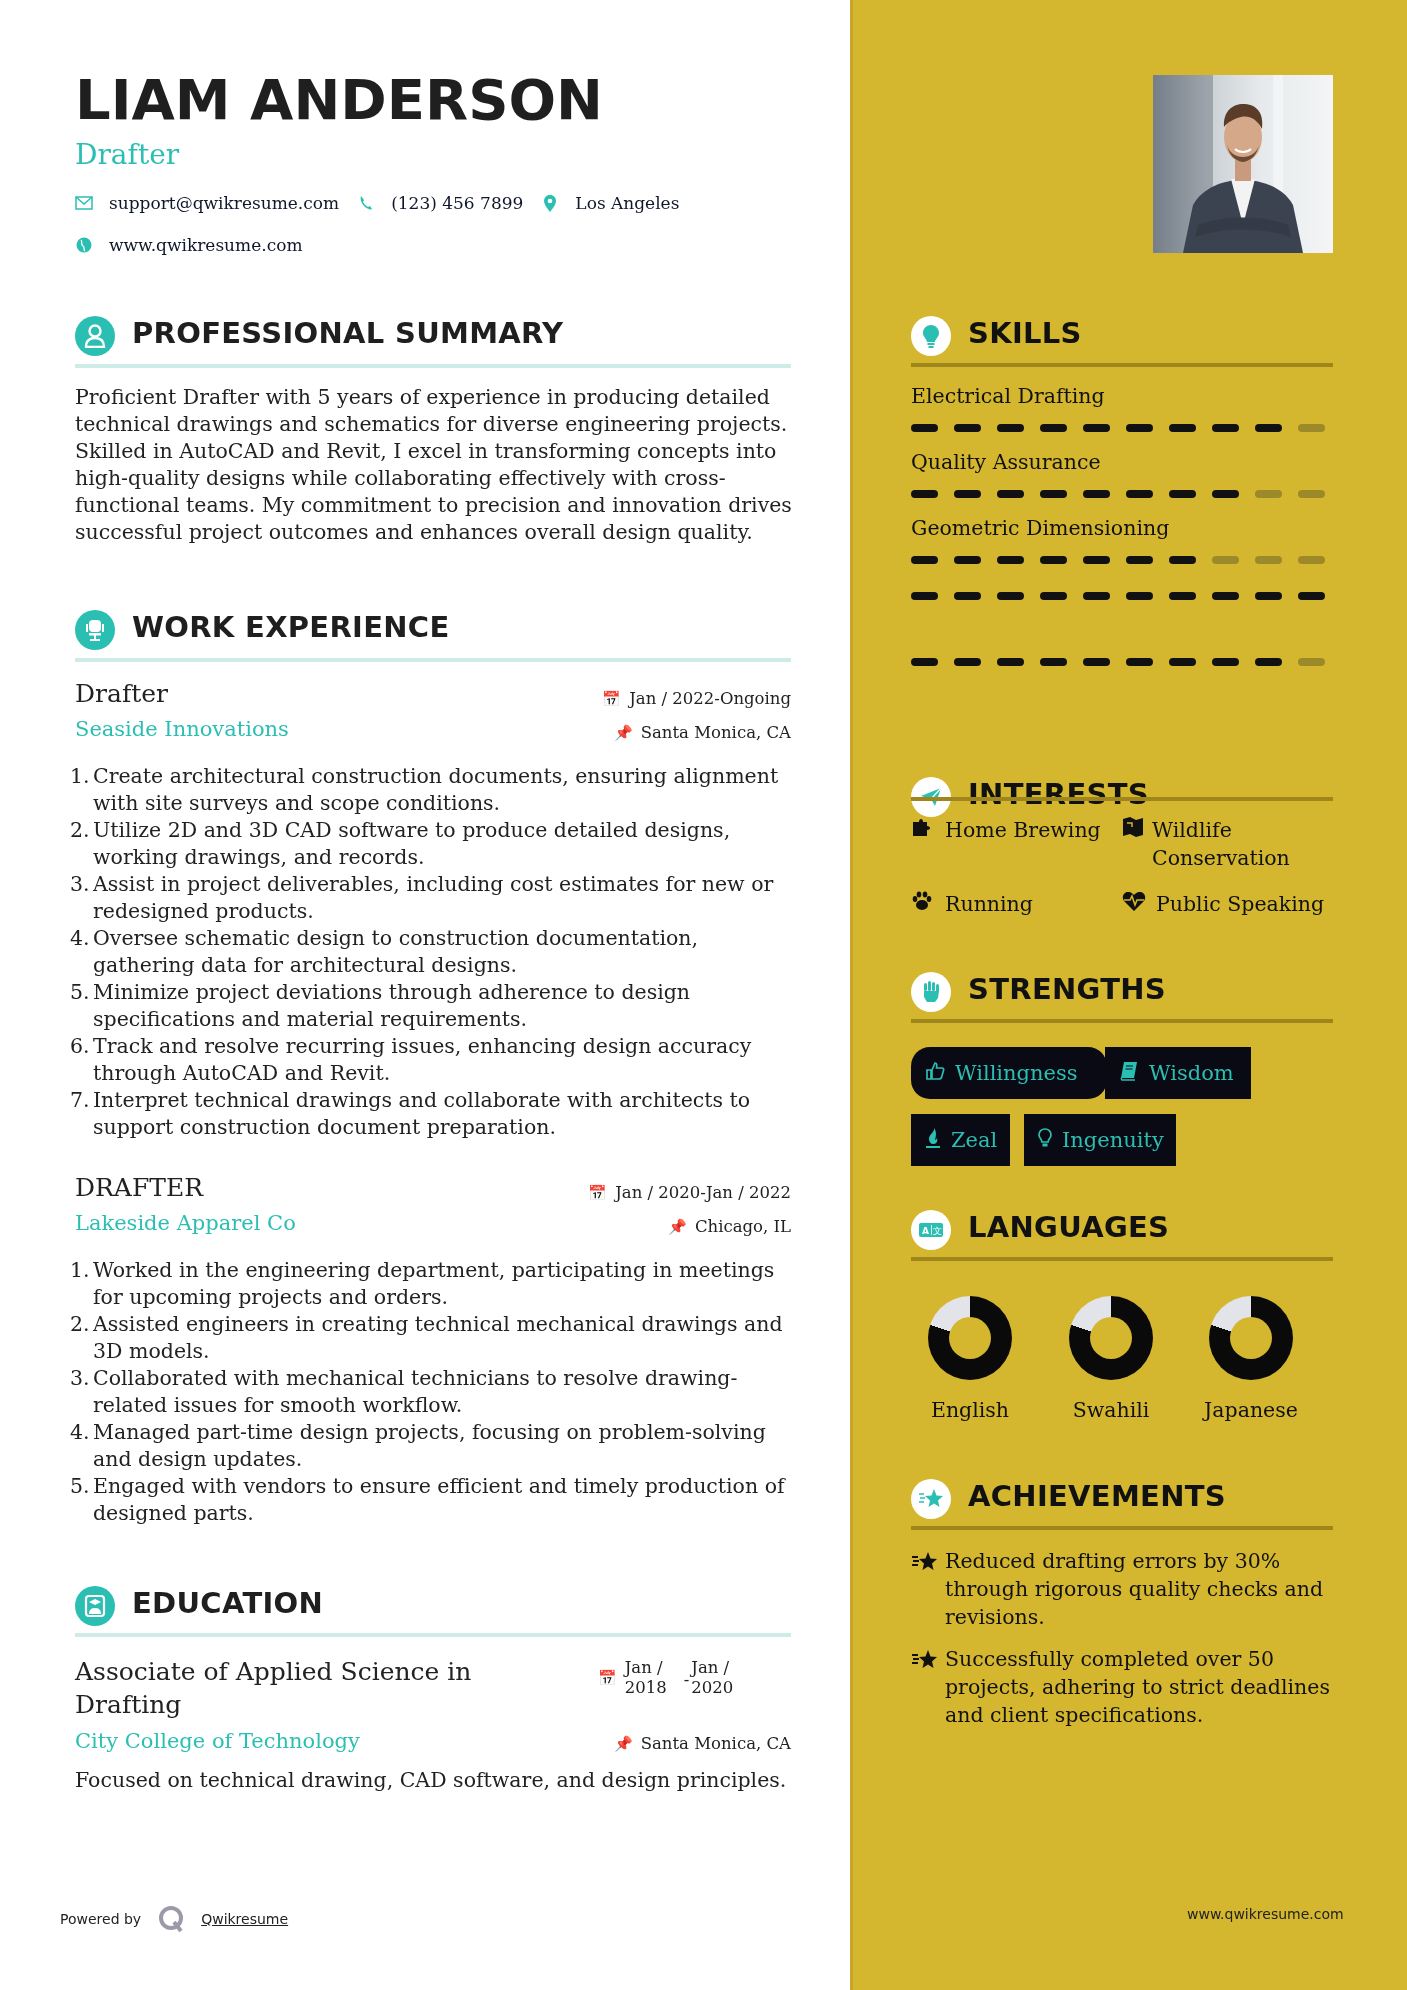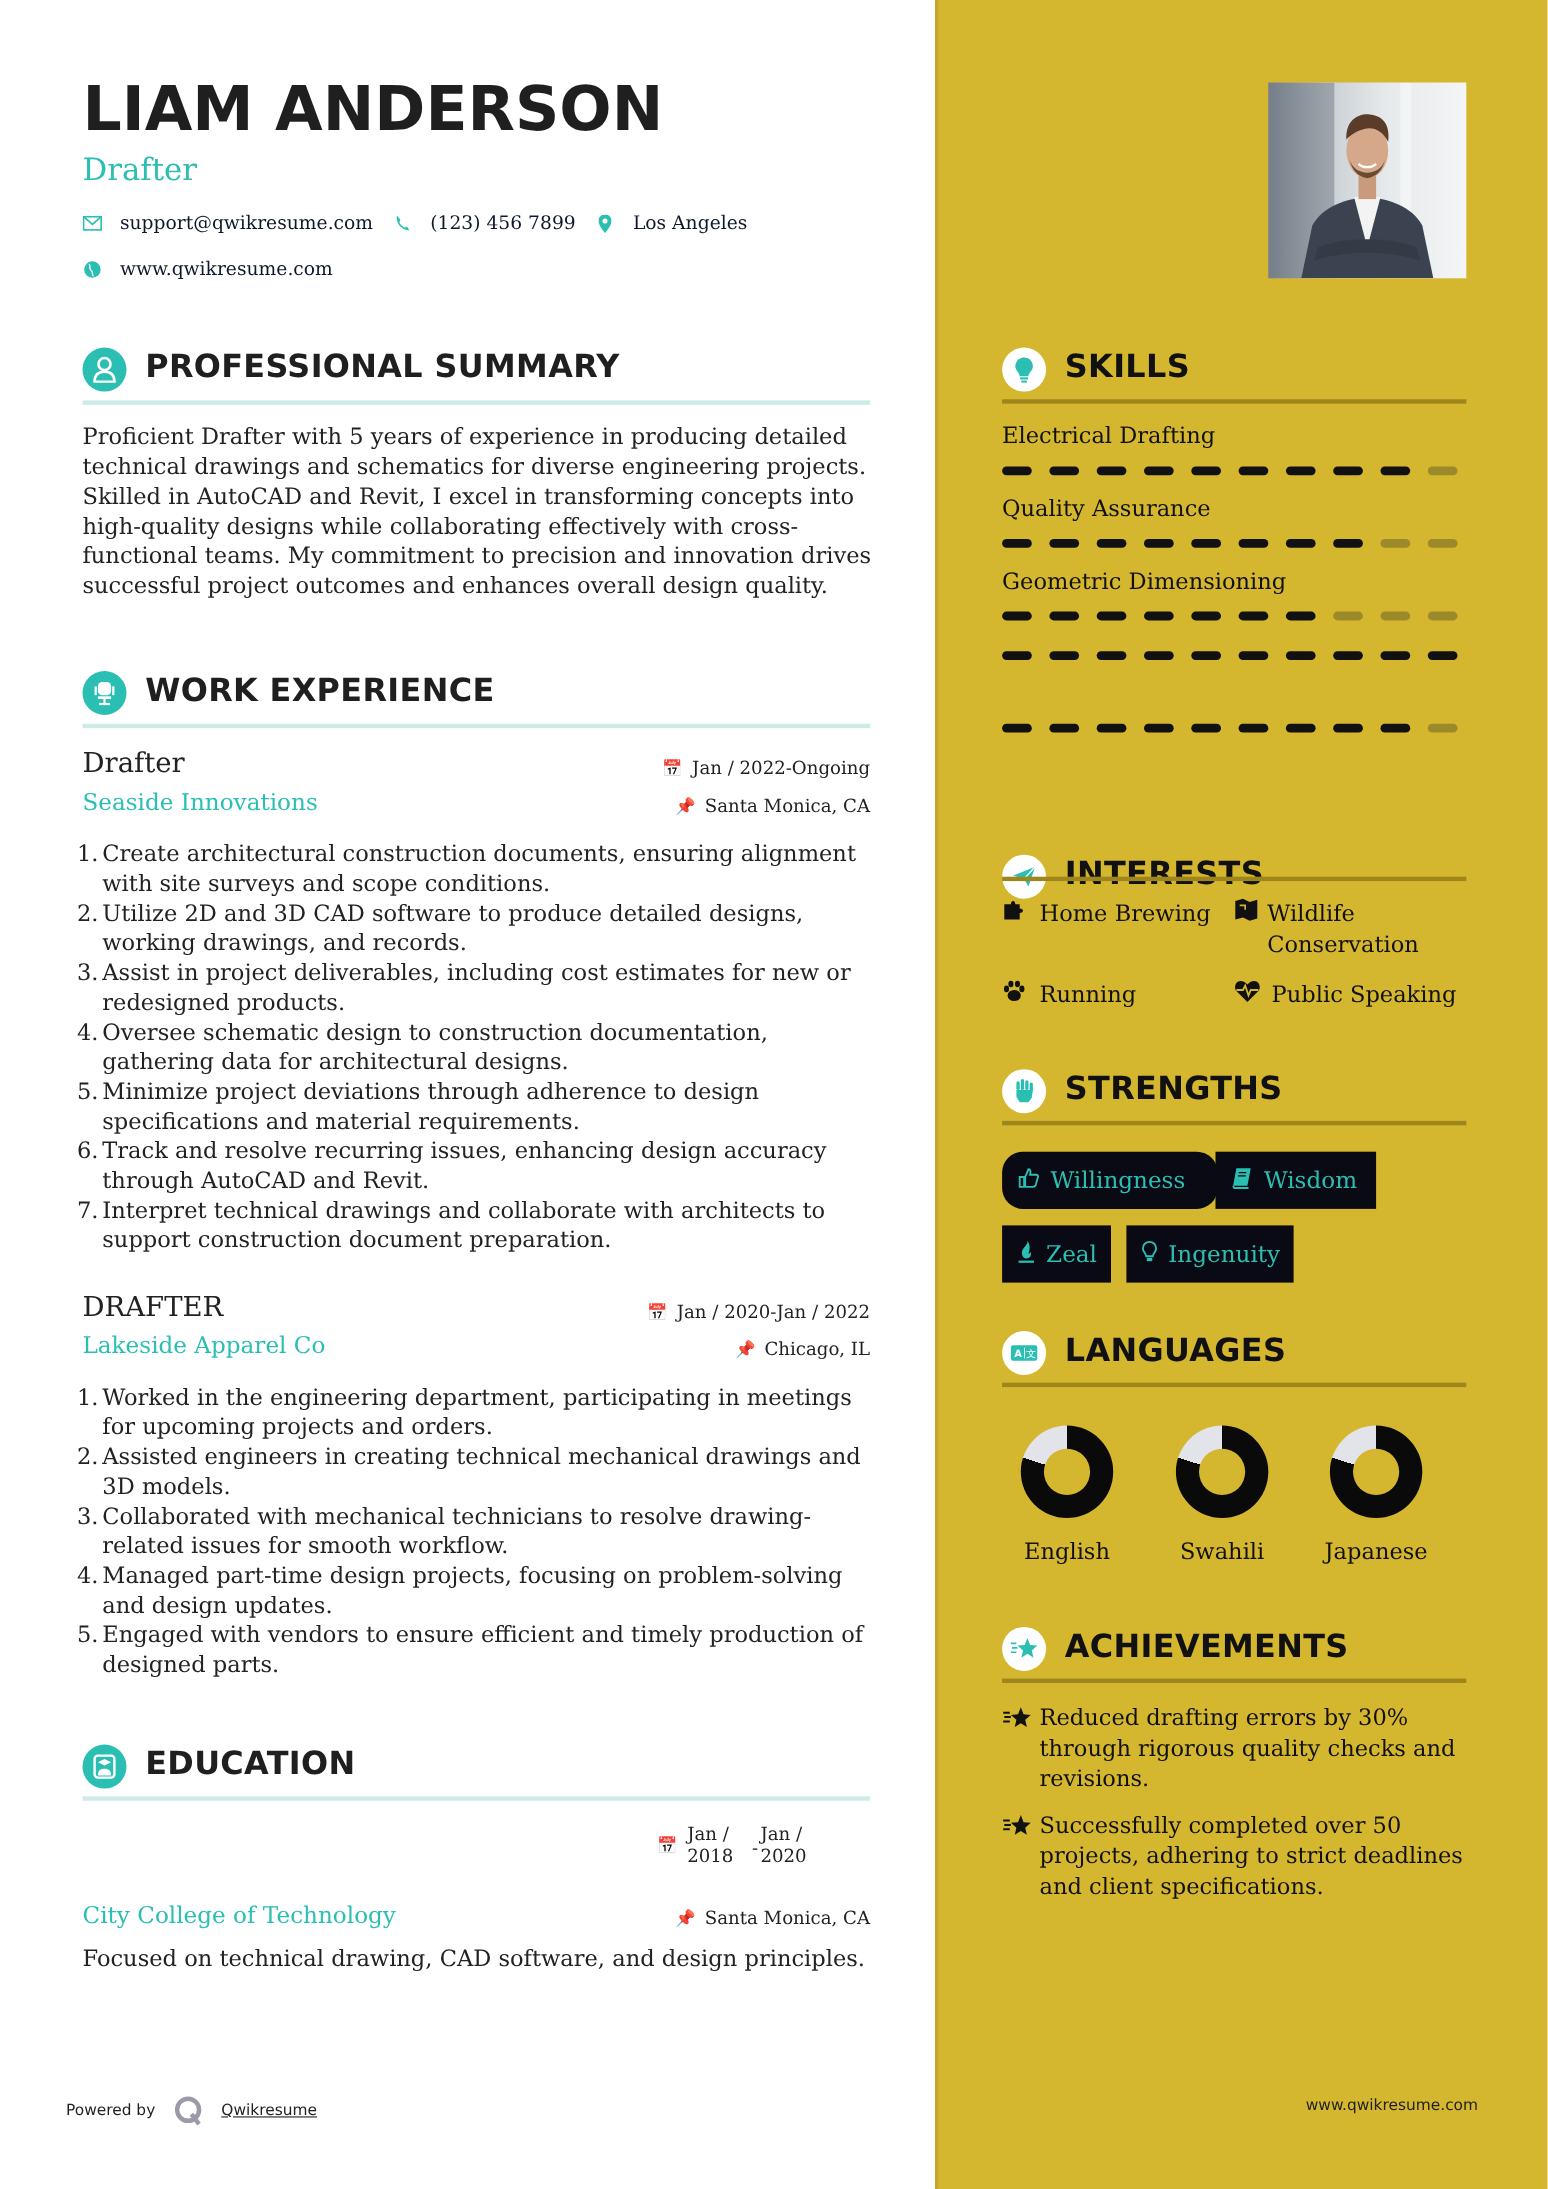--- a/index.html
+++ b/index.html
@@ -203,20 +203,21 @@
     <div class="sec-icon">
       <svg width="22" height="24" viewBox="0 0 22 24">
           <rect x="2" y="2" width="18" height="20" rx="3" fill="none" stroke="#fff" stroke-width="2.2"></rect>
           <path d="M5 8 L11 5 L17 8 L11 11 Z" fill="#fff"></path>
           <path d="M5 20 C5 15 8 14 11 14 C14 14 17 15 17 20" fill="#fff"></path>
         </svg>
     </div>
     <div class="sec-title">EDUCATION</div>
   </div>
   <div class="sec-rule" style="left:75px; top:1633px; width:716px;"></div>
+  <div class="job-title" style="top:1655px; width:430px; line-height:33px;">Associate of Applied Science in Drafting</div>
   <div style="position:absolute; left:598px; top:1658px; display:flex; align-items:flex-start; font-size:16.5px; line-height:20px; color:#222;">
     <span style="margin-right:8px; margin-top:10px; font-size:15px;">📅</span>
     <span style="width:55px;">Jan / 2018</span>
     <span style="margin:12px 2px 0 4px;">-</span>
     <span style="width:45px;">Jan / 2020</span>
   </div>
   <div class="company" style="top:1729px;">City College of Technology</div>
   <div class="meta" style="top:1734px;">
     <span class="mi">📌</span>
     <span>Santa Monica, CA</span>

